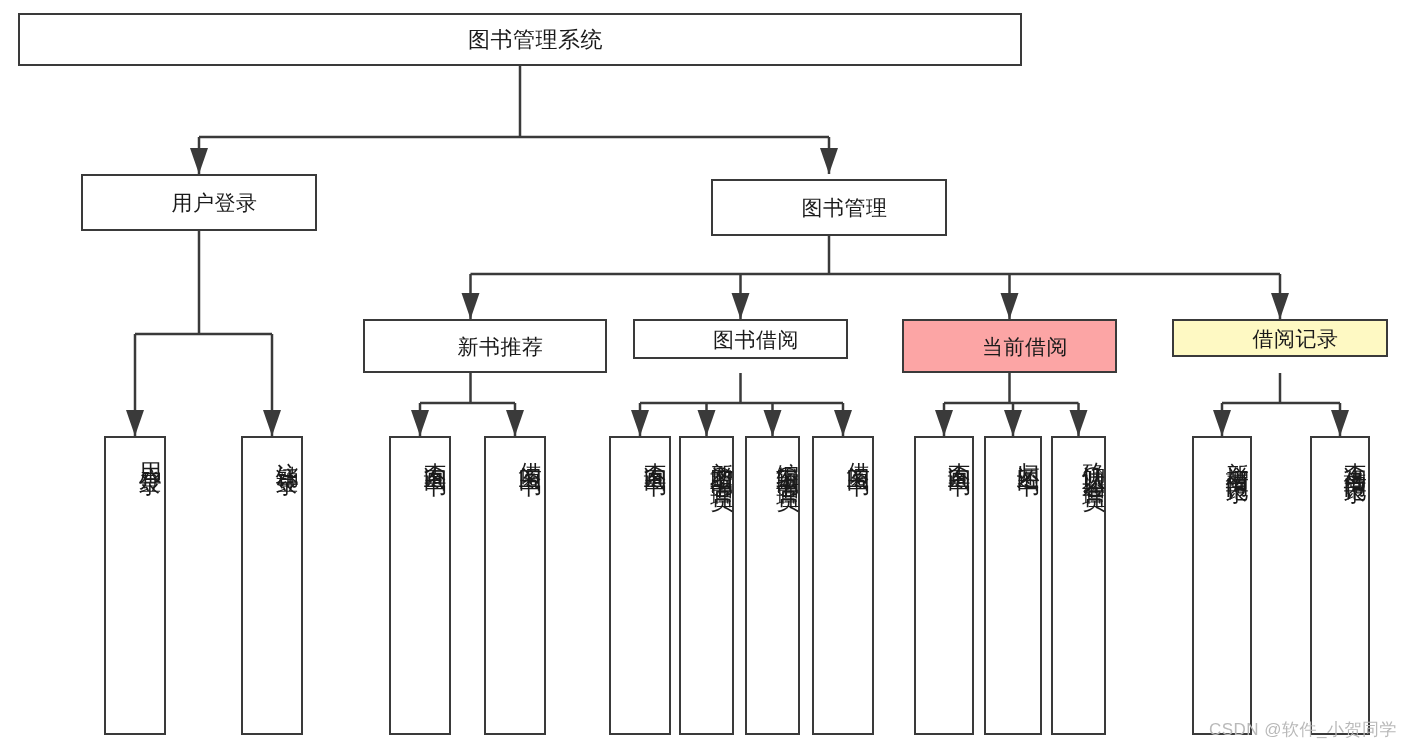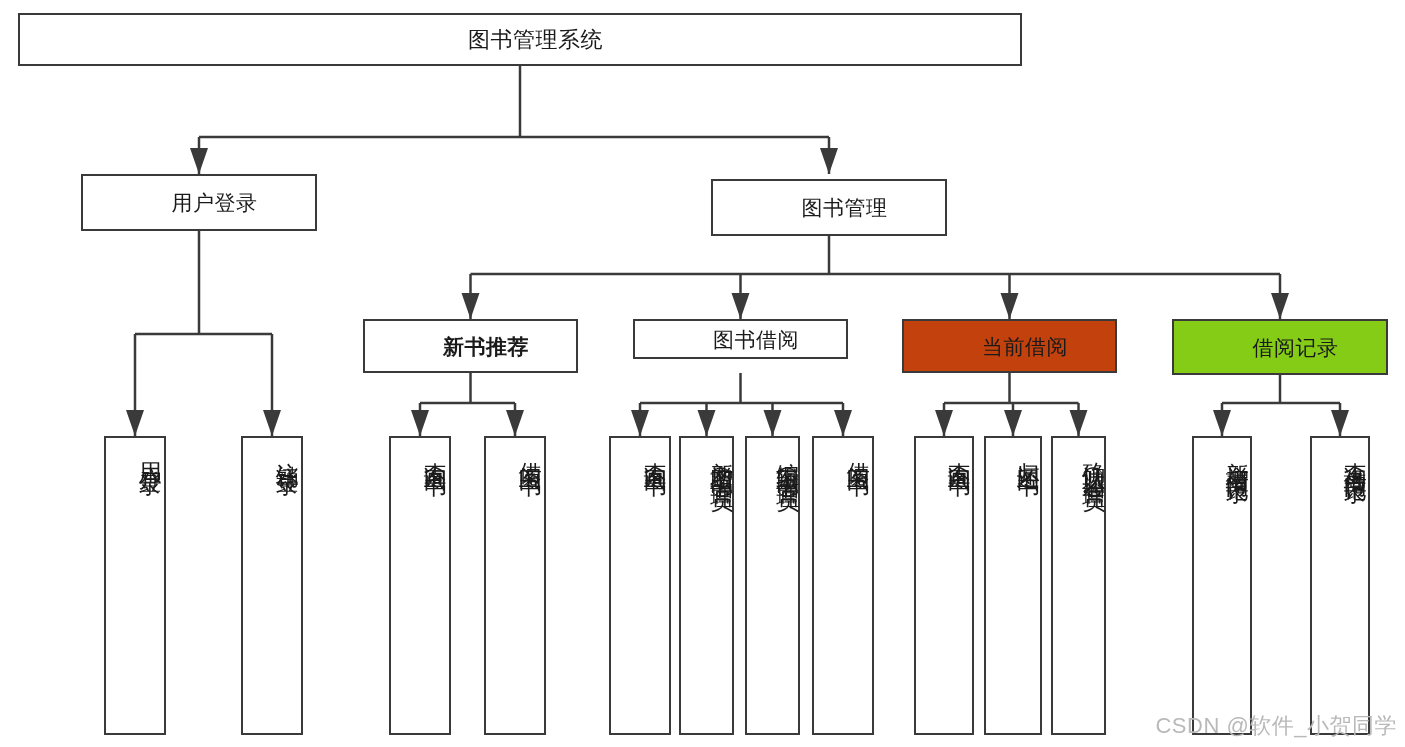--- a/index.html
+++ b/index.html
@@ -58,21 +58,21 @@
     white-space: nowrap;
     display: block;
   }
   .node.root {
     font-size: 22px;
   }
   #watermark {
     position: absolute;
     right: 8px;
     bottom: 6px;
-    font-size: 22px;
+    font-size: 17px;
     color: #b9b9b9;
     letter-spacing: 0.5px;
     white-space: nowrap;
     user-select: none;
     text-align: center;
   }
 </style>
 </head>
 <body>
 
@@ -136,30 +136,30 @@
   <div id="nodes">
       <div class="node h root" style="left: 18px; top: 13px; width: 1004px; height: 53px; border-color: rgb(58, 58, 58); background: rgb(255, 255, 255); color: rgb(26, 26, 26);">
         <span class="txt">图书管理系统</span>
       </div>
       <div class="node h" style="left: 81px; top: 174px; width: 236px; height: 57px; border-color: rgb(58, 58, 58); background: rgb(255, 255, 255); color: rgb(26, 26, 26);">
         <span class="txt">用户登录</span>
       </div>
       <div class="node h" style="left: 711px; top: 179px; width: 236px; height: 57px; border-color: rgb(58, 58, 58); background: rgb(255, 255, 255); color: rgb(26, 26, 26);">
         <span class="txt">图书管理</span>
       </div>
-      <div class="node h" style="left: 363px; top: 319px; width: 215px; height: 54px; border-color: rgb(58, 58, 58); background: rgb(255, 255, 255); color: rgb(26, 26, 26); font-weight: bold;">
+      <div class="node h" style="left: 363px; top: 319px; width: 244px; height: 54px; border-color: rgb(58, 58, 58); background: rgb(255, 255, 255); color: rgb(26, 26, 26);">
         <span class="txt">新书推荐</span>
       </div>
       <div class="node h" style="left: 633px; top: 319px; width: 215px; height: 40px; border-color: rgb(58, 58, 58); background: rgb(255, 255, 255); color: rgb(26, 26, 26);">
         <span class="txt">图书借阅</span>
       </div>
-      <div class="node h" style="left: 902px; top: 319px; width: 215px; height: 54px; border-color: rgb(58, 58, 58); background: #c2410c; color: rgb(26, 26, 26);">
+      <div class="node h" style="left: 902px; top: 319px; width: 215px; height: 54px; border-color: rgb(58, 58, 58); background: #fca5a5; color: rgb(26, 26, 26);">
         <span class="txt">当前借阅</span>
       </div>
-      <div class="node h" style="left: 1172px; top: 319px; width: 216px; height: 56px; border-color: rgb(58, 58, 58); background: #84cc16; color: rgb(26, 26, 26);">
+      <div class="node h" style="left: 1172px; top: 319px; width: 216px; height: 38px; border-color: rgb(58, 58, 58); background: #fef9c3; color: rgb(26, 26, 26);">
         <span class="txt">借阅记录</span>
       </div>
       <div class="node v" style="left: 104px; top: 436px; width: 62px; height: 299px; border-color: rgb(58, 58, 58); background: rgb(255, 255, 255); color: rgb(26, 26, 26);">
         <span class="txt">用户登录</span>
       </div>
       <div class="node v" style="left: 241px; top: 436px; width: 62px; height: 299px; border-color: rgb(58, 58, 58); background: rgb(255, 255, 255); color: rgb(26, 26, 26);">
         <span class="txt">注销登录</span>
       </div>
       <div class="node v" style="left: 389px; top: 436px; width: 62px; height: 299px; border-color: rgb(58, 58, 58); background: rgb(255, 255, 255); color: rgb(26, 26, 26);">
         <span class="txt">查询图书</span>

